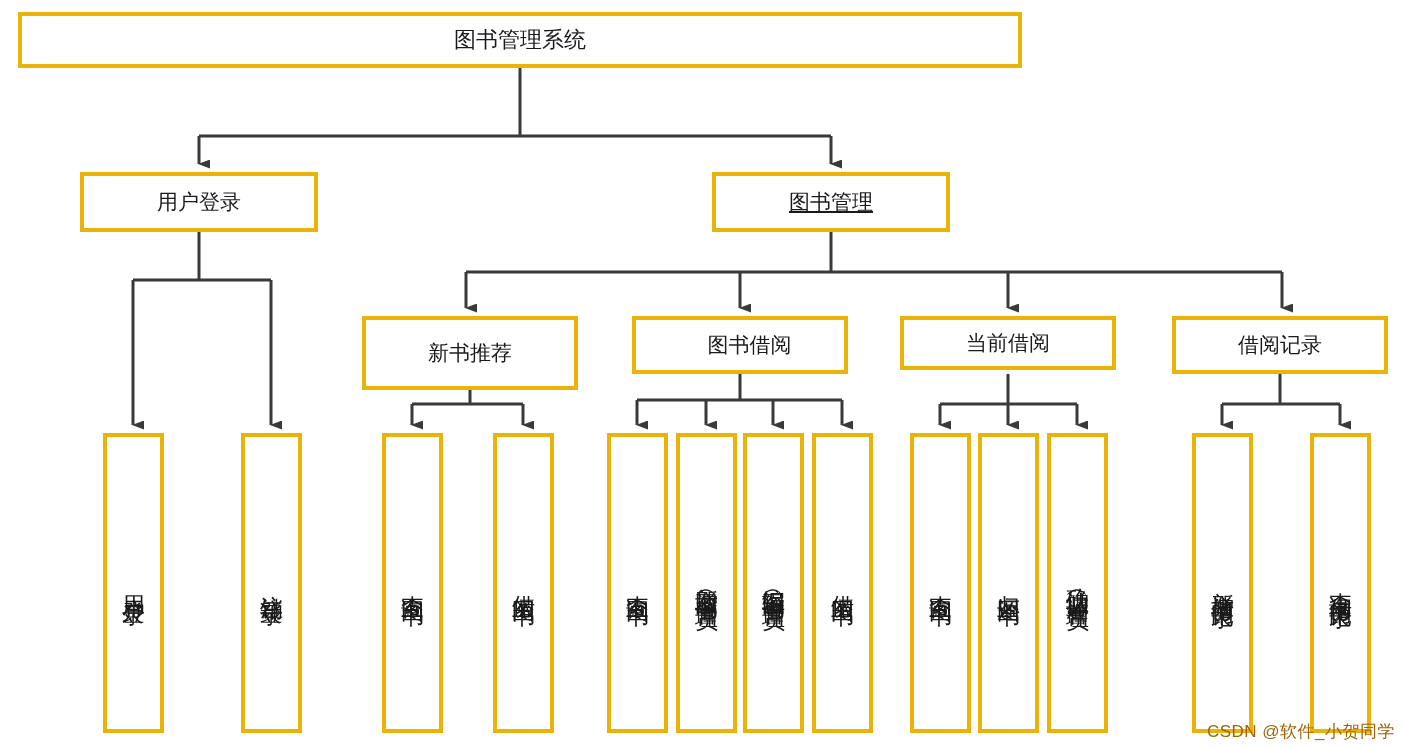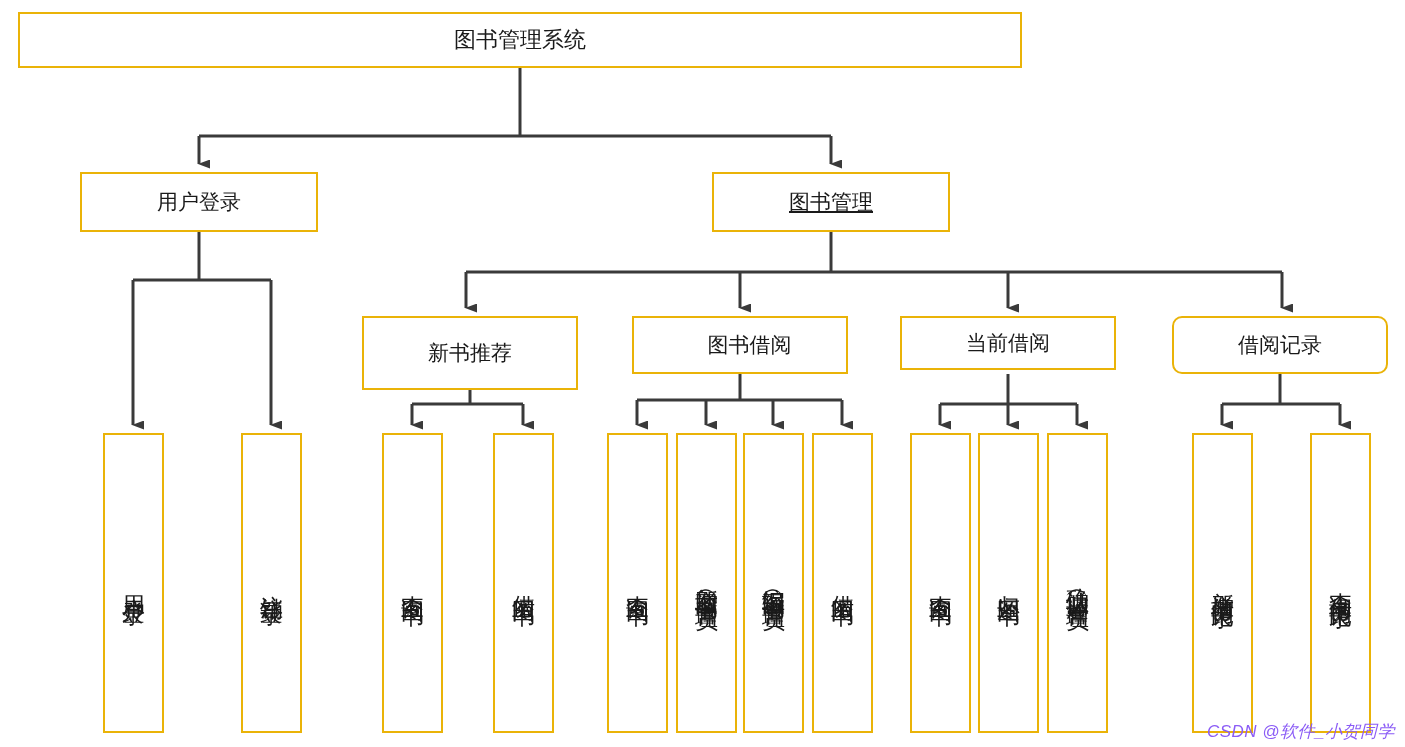--- a/index.html
+++ b/index.html
@@ -21,21 +21,21 @@
     position: absolute;
     left: 0;
     top: 0;
     width: 1405px;
     height: 747px;
     pointer-events: none;
   }
   .node {
     position: absolute;
     box-sizing: border-box;
-    border: 2px solid #eab308;
+    border: 4px solid #eab308;
     background: #ffffff;
     display: flex;
     align-items: center;
     justify-content: center;
     color: #1a1a1a;
   }
   .node .lbl {
     text-align: center;
     line-height: 1.15;
     white-space: nowrap;
@@ -55,24 +55,23 @@
     letter-spacing: 3px;
     line-height: 1;
     white-space: nowrap;
     max-height: 100%;
   }
   .watermark {
     position: absolute;
     right: 10px;
     bottom: 4px;
     font-size: 17px;
-    color: #8b5cf6;
+    color: #a16207;
     white-space: nowrap;
     letter-spacing: 0.5px;
-    font-style: italic;
   }
 </style>
 </head>
 <body>
 
 <div id="canvas">
 
   <svg class="edges" viewBox="0 0 1405 747">
     <defs>
       <marker id="arrowhead" markerWidth="10" markerHeight="12" refX="4.5" refY="11" orient="auto" markerUnits="userSpaceOnUse">
@@ -137,21 +136,21 @@
 
   <div class="node lvl3" style="left:362px; top:316px; width:216px; height:74px;">
     <span class="lbl">新书推荐</span>
   </div>
   <div class="node lvl3" style="left:632px; top:316px; width:216px; height:58px;padding-left:19px;">
     <span class="lbl">图书借阅</span>
   </div>
   <div class="node lvl3" style="left:900px; top:316px; width:216px; height:54px;">
     <span class="lbl">当前借阅</span>
   </div>
-  <div class="node lvl3" style="left:1172px; top:316px; width:216px; height:58px;border-radius:10px;">
+  <div class="node lvl3" style="left:1172px; top:316px; width:216px; height:58px;">
     <span class="lbl">借阅记录</span>
   </div>
 
   <div class="node leaf" style="left:103px; top:433px; width:61px; height:300px;">
     <span class="lbl">用户登录</span>
   </div>
   <div class="node leaf" style="left:241px; top:433px; width:61px; height:300px;">
     <span class="lbl">注销登录</span>
   </div>
 

